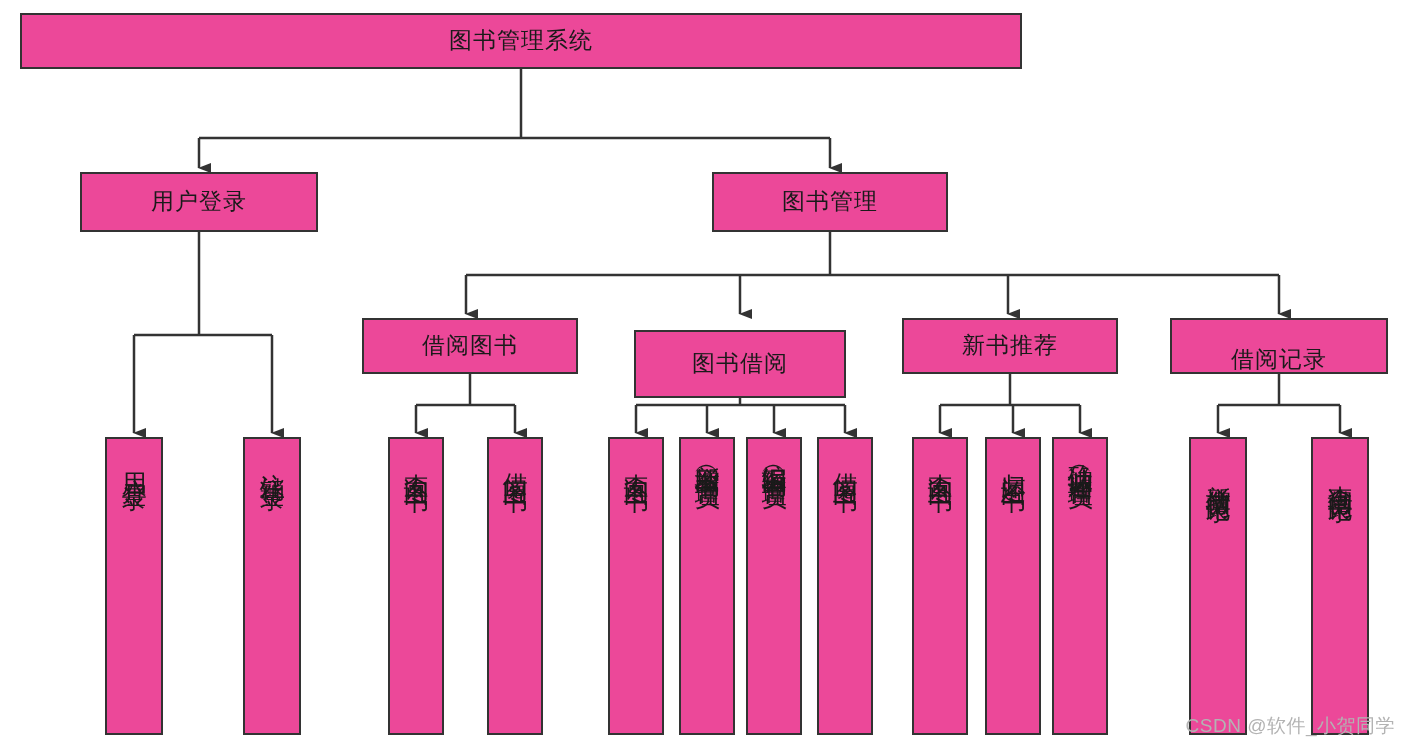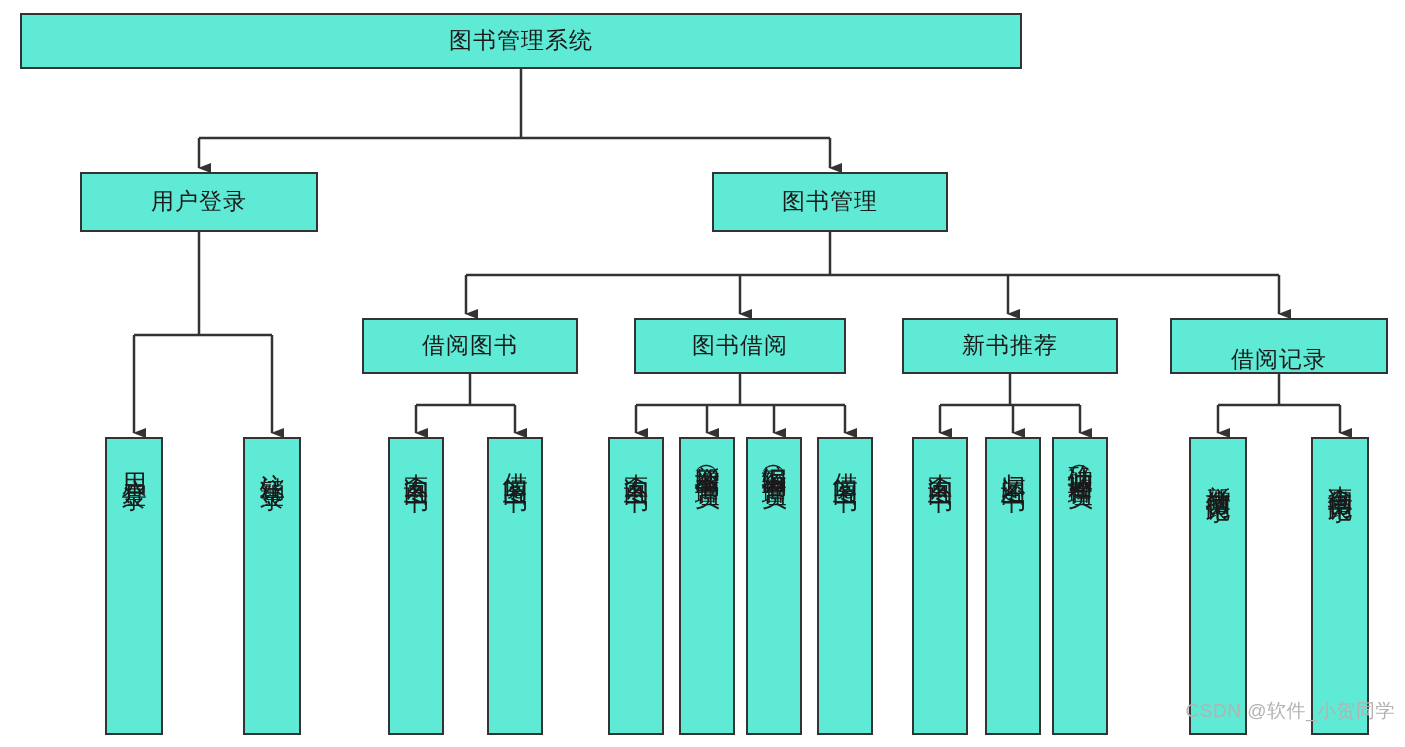--- a/index.html
+++ b/index.html
@@ -13,21 +13,21 @@
   #canvas {
     position: relative;
     width: 1405px;
     height: 747px;
     background: #ffffff;
     overflow: hidden;
   }
   .node {
     position: absolute;
     box-sizing: border-box;
-    background: #5eead4;
+    background: #ec4899;
     border: 2px solid #333333;
     display: flex;
     align-items: center;
     justify-content: center;
   }
   .node .label {
     color: #1a1a1a;
     letter-spacing: 1px;
     white-space: nowrap;
     text-align: center;
@@ -56,21 +56,21 @@
     position: absolute;
     left: 0;
     top: 0;
     width: 1405px;
     height: 747px;
     pointer-events: none;
   }
   .watermark {
     position: absolute;
     right: 10px;
-    bottom: 23px;
+    bottom: 8px;
     font-size: 19px;
     color: #b3b3b3;
     white-space: nowrap;
     letter-spacing: 0.5px;
   }
 </style>
 </head>
 <body>
 
 <div id="canvas">
@@ -132,21 +132,21 @@
   </div>
 
   <div class="node horiz" style="left:712px; top:172px; width:236px; height:60px;">
     <span class="label">图书管理</span>
   </div>
 
   <div class="node horiz" style="left:362px; top:318px; width:216px; height:56px;">
     <span class="label">借阅图书</span>
   </div>
 
-  <div class="node horiz" style="left:634px; top:318px; width:212px; height:56px;">
+  <div class="node horiz" style="left:634px; top:330px; width:212px; height:68px;">
     <span class="label">图书借阅</span>
   </div>
 
   <div class="node horiz" style="left:902px; top:318px; width:216px; height:56px;">
     <span class="label">新书推荐</span>
   </div>
 
   <div class="node horiz" style="left:1170px; top:318px; width:218px; height:56px;align-items:flex-end;">
     <span class="label">借阅记录</span>
   </div>

